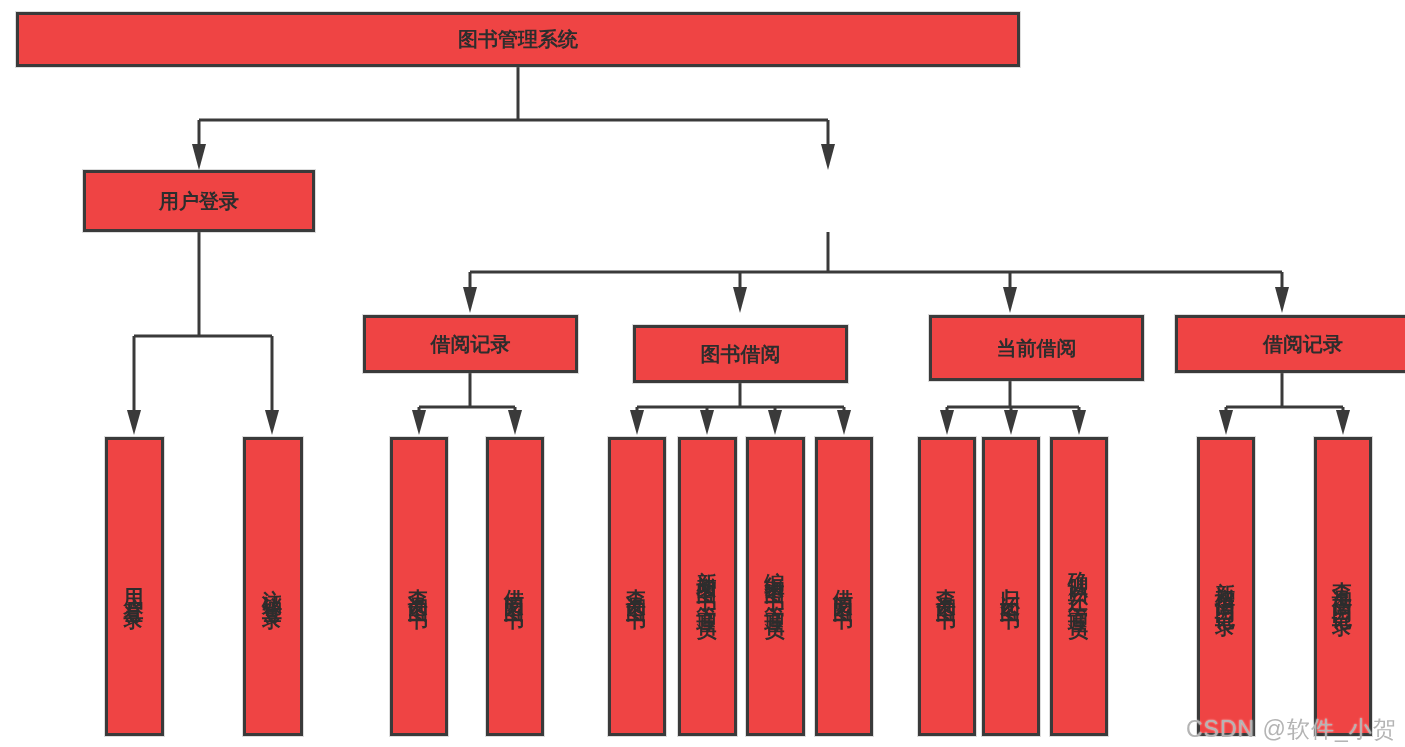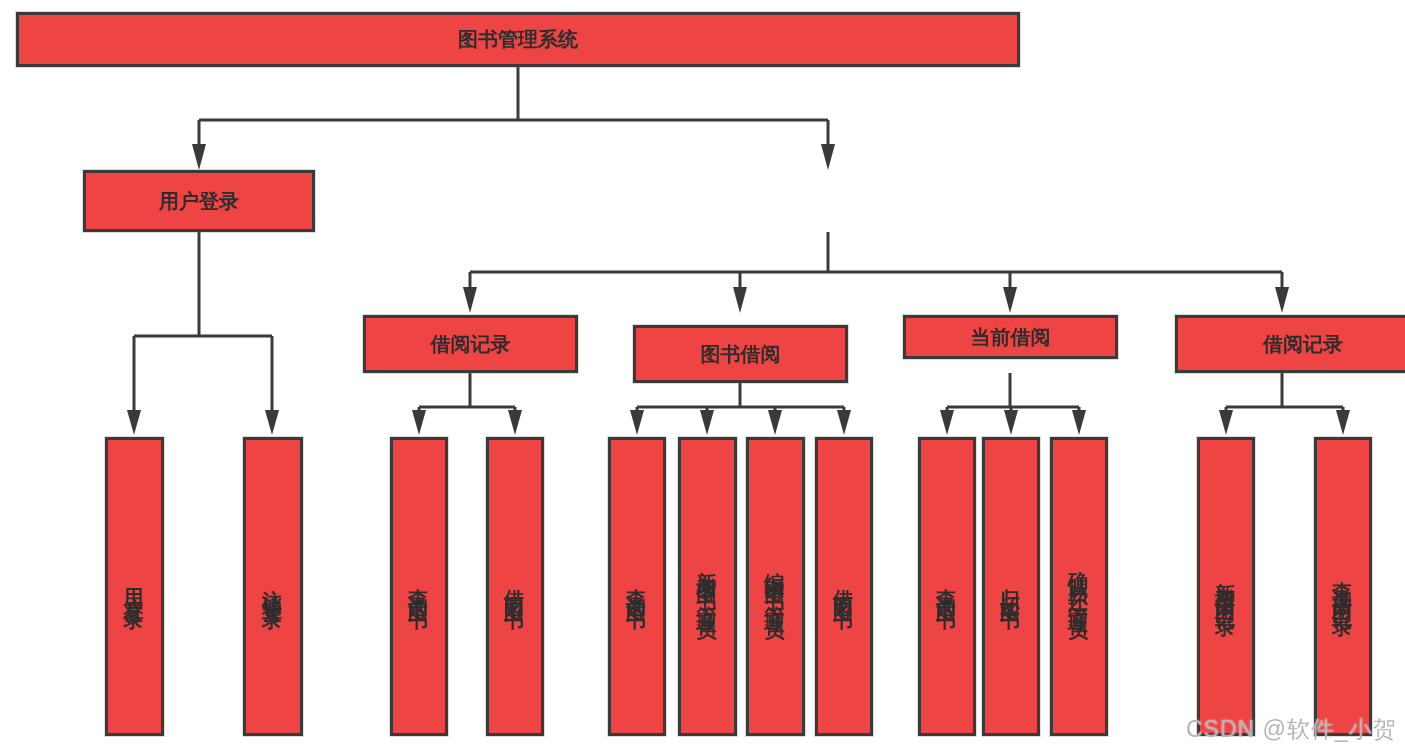--- a/index.html
+++ b/index.html
@@ -140,21 +140,21 @@
       <polygon points="1336,410 1350,410 1343,435"></polygon>
     </g>
   </svg>
 
   <div class="box" style="left:16px;top:12px;width:1004px;height:55px">图书管理系统</div>
 
   <div class="box" style="left:83px;top:170px;width:232px;height:62px">用户登录</div>
 
   <div class="box" style="left:363px;top:315px;width:215px;height:58px">借阅记录</div>
   <div class="box" style="left:633px;top:325px;width:215px;height:58px">图书借阅</div>
-  <div class="box" style="left:903px;top:315px;width:215px;height:44px">当前借阅</div>
+  <div class="box" style="left:929px;top:315px;width:215px;height:66px">当前借阅</div>
   <div class="box" style="left:1175px;top:315px;width:256px;height:58px">借阅记录</div>
 
   <div class="box leaf" style="left:105px;top:437px;width:59px;height:299px">用户登录</div>
   <div class="box leaf" style="left:243px;top:437px;width:60px;height:299px">注销登录</div>
 
   <div class="box leaf" style="left:390px;top:437px;width:58px;height:299px">查询图书</div>
   <div class="box leaf" style="left:486px;top:437px;width:58px;height:299px">借阅图书</div>
 
   <div class="box leaf" style="left:608px;top:437px;width:58px;height:299px">查询图书</div>
   <div class="box leaf" style="left:678px;top:437px;width:59px;height:299px">新增图书（管理员）</div>

